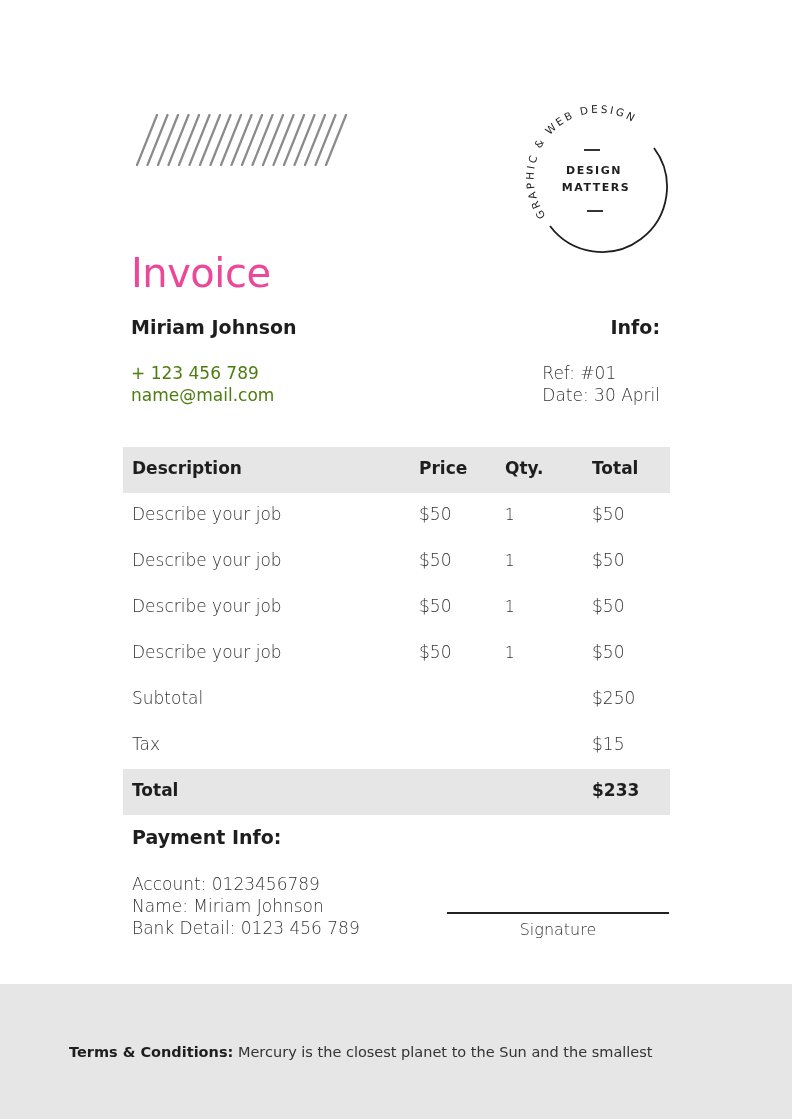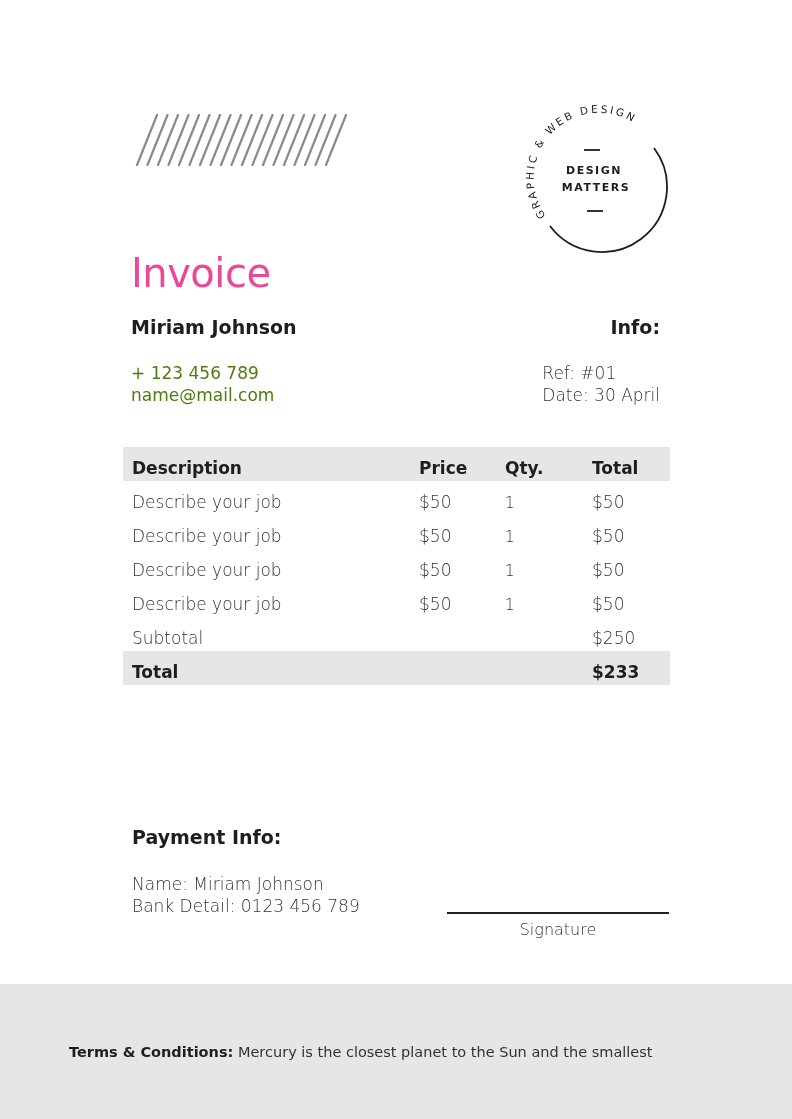--- a/index.html
+++ b/index.html
@@ -10,21 +10,21 @@
   }
   .abs { position: absolute; }
   .hatch { left: 135px; top: 114px; width: 216px; height: 52px; }
   .logo { left: 520px; top: 104px; width: 150px; height: 150px; }
   .title { left: 131px; top: 250px; font-size: 40px; color: #ec4899; font-weight: 400; letter-spacing: -0.5px; }
   .client-name { left: 131px; top: 316px; font-size: 19px; font-weight: 700; color: #1e1e1e; }
   .info-label { right: 132px; top: 316px; font-size: 19px; font-weight: 700; color: #1e1e1e; text-align: right; }
   .contact { left: 131px; top: 362px; font-size: 17px; line-height: 22px; color: #4d7c0f; font-weight: 400; }
   .info { right: 132px; top: 362px; font-size: 17px; line-height: 22px; color: #333; text-align: left; font-weight: 300; }
   .table { left: 123px; top: 447px; width: 547px; }
-  .row { position: relative; height: 34px; font-size: 17px; color: #333; }
+  .row { position: relative; height: 46px; font-size: 17px; color: #333; }
   .row.header, .row.total { background: #e6e6e6; font-weight: 700; color: #1e1e1e; }
   .row span { position: absolute; top: 11px; white-space: nowrap; }
   .c-desc { left: 9px; }
   .c-price { left: 296px; }
   .c-qty { left: 382px; }
   .c-total { left: 469px; }
   .row.body span { font-weight: 300; }
   .row.body .c-qty { font-size: 15px; top: 13px; }
   .pay-title { left: 132px; top: 826px; font-size: 19px; font-weight: 700; color: #1e1e1e; }
   .pay-lines { left: 132px; top: 873px; font-size: 17px; line-height: 22px; color: #333; font-weight: 300; }
@@ -117,28 +117,33 @@
   <div class="row body">
     <span class="c-desc">Describe your job</span>
     <span class="c-price">$50</span>
     <span class="c-qty">1</span>
     <span class="c-total">$50</span>
   </div>
   <div class="row body">
     <span class="c-desc">Subtotal</span>
     <span class="c-total">$250</span>
   </div>
+  <div class="row body">
+    <span class="c-desc">Tax</span>
+    <span class="c-total">$15</span>
+  </div>
   <div class="row total">
     <span class="c-desc">Total</span>
     <span class="c-total">$233</span>
   </div>
 </div>
 
 <div class="abs pay-title">Payment Info:</div>
 <div class="abs pay-lines">
+  <div>Account: 0123456789</div>
   <div>Name: Miriam Johnson</div>
   <div>Bank Detail: 0123 456 789</div>
 </div>
 
 <div class="abs sig-line"></div>
 <div class="abs sig-label">Signature</div>
 
 <div class="abs footer"></div>
 <div class="abs terms"><b>Terms &amp; Conditions:</b><span> Mercury is the closest planet to the Sun and the smallest</span></div>
 

